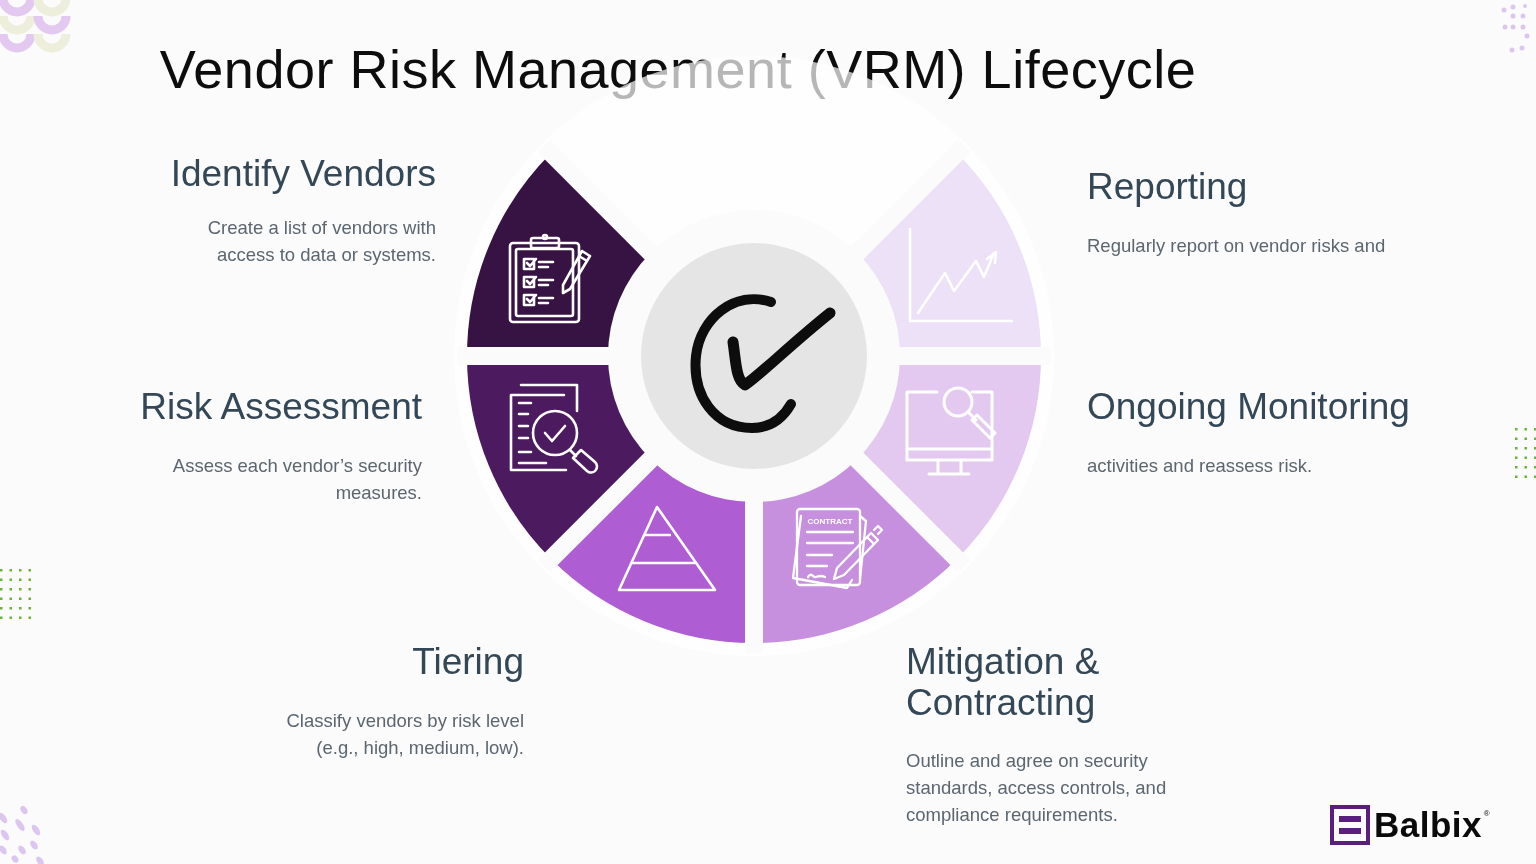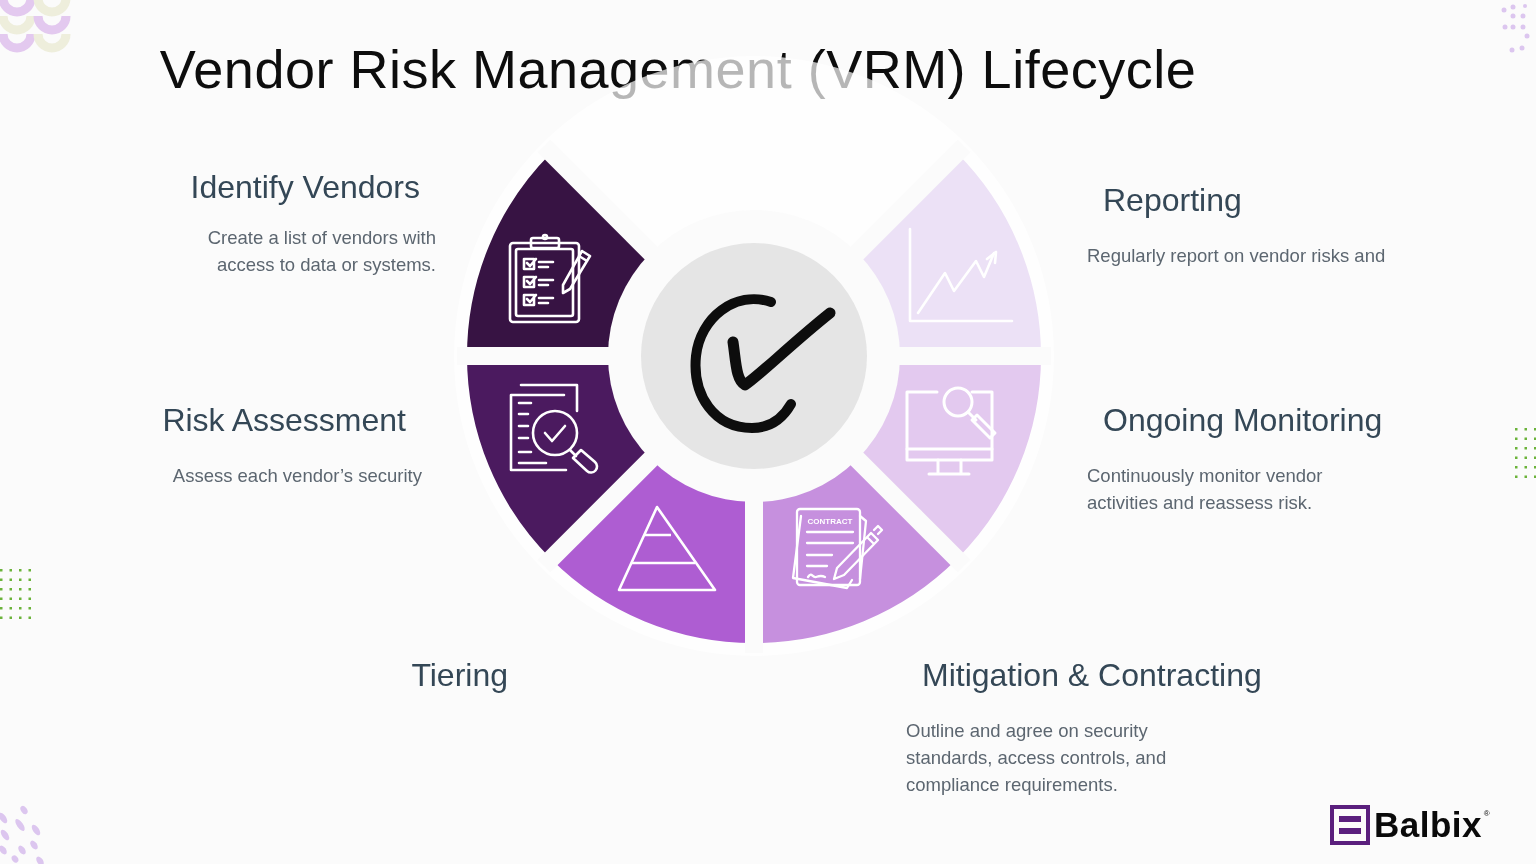--- a/index.html
+++ b/index.html
@@ -10,21 +10,21 @@
     font-family: "Liberation Sans", "DejaVu Sans", sans-serif;
   }
   .title {
     position: absolute; left: 0; top: 38px; width: 1356px;
     text-align: center; font-size: 54px; color: #0d0d0d;
     letter-spacing: 0.5px; font-weight: 400;
   }
   .wheel { position: absolute; left: 0; top: 0; width: 1536px; height: 864px; }
   .block { position: absolute; }
   .block .h {
-    font-size: 32px; color: #344756; margin: 16px; line-height: 1.1;
+    font-size: 37px; color: #344756; margin: 0; line-height: 1.1;
   }
   .block .d {
     font-size: 18.5px; color: #5c6670; line-height: 27px; margin-top: 26px;
   }
   .right-align { text-align: right; }
   .left-align { text-align: left; }
   .logo {
     position: absolute; left: 1330px; top: 803px; height: 44px;
     display: flex; align-items: center; gap: 4px;
   }
@@ -227,40 +227,44 @@
   <div class="d" style="margin-top:19px">
     <div>Create a list of vendors with</div>
     <div>access to data or systems.</div>
   </div>
 </div>
 
 <div class="block right-align" style="right:1114px;top:387px;width:320px;">
   <div class="h">Risk Assessment</div>
   <div class="d" style="margin-top:24px">
     <div>Assess each vendor’s security</div>
+    <div>measures.</div>
   </div>
 </div>
 
 <div class="block right-align" style="right:1012px;top:642px;width:320px;">
   <div class="h">Tiering</div>
+  <div class="d" style="margin-top:24px">
+    <div>Classify vendors by risk level</div>
+    <div>(e.g., high, medium, low).</div>
+  </div>
 </div>
 
 <div class="block left-align" style="left:906px;top:642px;width:380px;">
   <div class="h">Mitigation &amp; Contracting</div>
   <div class="d" style="margin-top:24px">
     <div>Outline and agree on security</div>
     <div>standards, access controls, and</div>
     <div>compliance requirements.</div>
   </div>
 </div>
 
 <div class="block left-align" style="left:1087px;top:387px;width:340px;">
   <div class="h">Ongoing Monitoring</div>
   <div class="d" style="margin-top:24px">
-    <div>Continuously monitor vendor</div>
     <div>activities and reassess risk.</div>
   </div>
 </div>
 
 <div class="block left-align" style="left:1087px;top:167px;width:360px;">
   <div class="h">Reporting</div>
   <div class="d" style="margin-top:24px">
     <div>Regularly report on vendor risks and</div>
   </div>
 </div>

